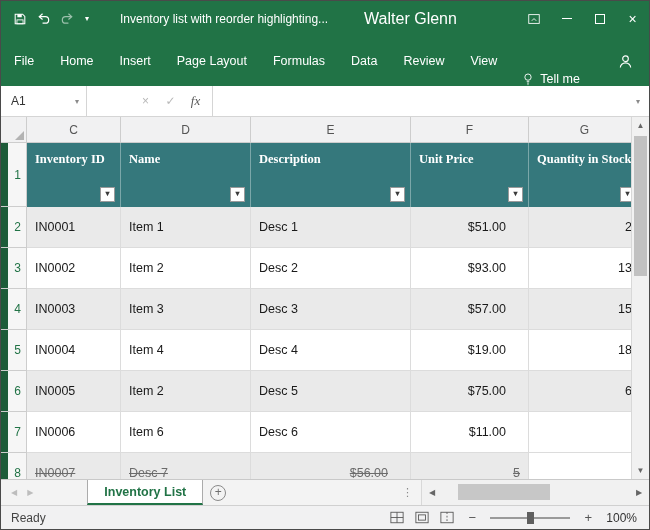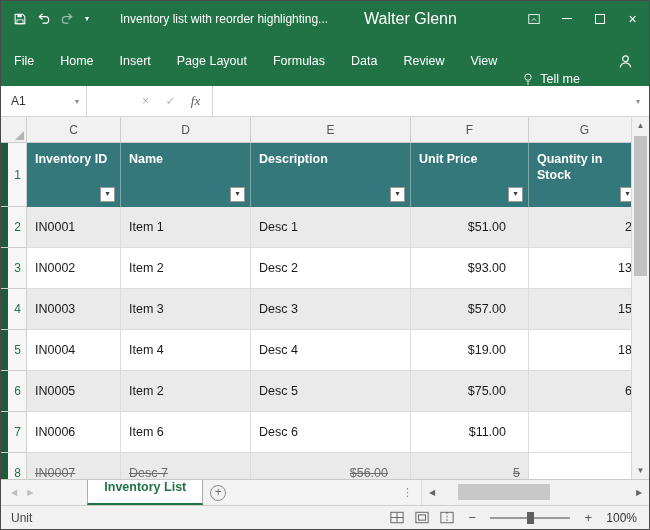--- a/index.html
+++ b/index.html
@@ -46,21 +46,21 @@
   .ch { background: #f1f1f2; border-right: 1px solid #cdcdcd; border-bottom: 1px solid #cdcdcd;
         display: flex; align-items: center; justify-content: center; font-size: 12px; color: #555; }
   .corner { position: relative; }
   .corner::after { content: ""; position: absolute; right: 2px; bottom: 2px;
                    border-left: 9px solid transparent; border-bottom: 9px solid #b3b3b3; }
   .rh { background: #f6f6f6; border-right: 1px solid #cdcdcd; border-bottom: 1px solid #cdcdcd;
         display: flex; align-items: center; justify-content: flex-end; padding-right: 5px;
         font-size: 12px; color: #217346; position: relative; }
   .rh::before { content: ""; position: absolute; left: 0; top: 0; bottom: 0; width: 7px; background: #1d5b39; }
   .hc { background: #35787c; color: #fff; font-weight: bold; font-size: 12.5px; line-height: 1.3;
-        padding: 8px 8px 0 8px; position: relative; border-right: 1px solid rgba(255,255,255,0.35); }
+        padding: 8px 8px 0 8px; position: relative; border-right: 1px solid rgba(255,255,255,0.35); font-family: Liberation Serif, serif; }
   .filter-btn { position: absolute; bottom: 5px; right: 5px; width: 15px; height: 15px;
                 background: #fff; border: 1px solid #9a9a9a; color: #3a3a3a; font-size: 8px;
                 display: flex; align-items: center; justify-content: center; }
   .dc { background: #fff; font-size: 12.5px; color: #1a1a1a; display: flex; align-items: center;
         padding: 4px 8px; border-right: 1px solid #dcdcdc; border-bottom: 1px solid #dcdcdc;
         white-space: nowrap; overflow: hidden; }
   .num { justify-content: flex-end; }
   .price { padding-right: 22px; }
   .qty { padding-right: 8px; }
   .band { background: #eaeaea; }
@@ -71,21 +71,21 @@
   .vs-arrow { position: absolute; left: 0; width: 100%; height: 17px; display: flex;
               align-items: center; justify-content: center; color: #666; font-size: 8px; }
   .vs-up { top: 0; } .vs-down { bottom: 0; }
   .vs-thumb { position: absolute; left: 2px; right: 2px; top: 19px; height: 140px; background: #c1c1c1; }
 
   
   .tabbar { flex: 0 0 26px; background: #f3f3f3; border-top: 1px solid #c9c9c9;
             display: flex; align-items: stretch; font-size: 12.5px; }
   .tab-nav { display: flex; align-items: center; gap: 10px; padding: 0 10px; color: #bdbdbd; font-size: 8px; }
   .sheettab { background: #fff; border-left: 1px solid #ababab; border-right: 1px solid #ababab;
-              border-bottom: 2px solid #217346; display: flex; align-items: flex-start;
+              border-bottom: 2px solid #217346; display: flex; align-items: center;
               padding: 0 16px; color: #217346; font-weight: bold; margin-left: 44px; }
   .newsheet { width: 30px; display: flex; align-items: center; justify-content: center; }
   .plus-circle { width: 16px; height: 16px; border-radius: 50%; border: 1px solid #8a8a8a;
                  color: #6e6e6e; font-size: 12px; line-height: 13px; text-align: center; }
   .tab-right { margin-left: auto; display: flex; align-items: stretch; }
   .tab-dots { display: flex; align-items: center; color: #8a8a8a; font-size: 11px; padding: 0 8px; }
   .hscroll { width: 228px; background: #f1f1f1; border-left: 1px solid #d8d8d8; display: flex; align-items: stretch; }
   .hs-arrow { width: 20px; display: flex; align-items: center; justify-content: center; color: #666; font-size: 8px; }
   .hs-track { flex: 1; position: relative; }
   .hs-thumb { position: absolute; left: 16px; top: 4px; height: 16px; width: 92px; background: #c7c7c7; }
@@ -291,21 +291,21 @@
         <span class="hs-arrow">◀</span>
         <div class="hs-track">
           <span class="hs-thumb"></span>
         </div>
         <span class="hs-arrow">▶</span>
       </div>
     </div>
   </div>
 
   <div class="statusbar">
-    <span class="status-left">Unit</span>
+    <span class="status-left">Ready</span>
     <div class="status-right">
       <span class="view-btn">
         <svg width="14" height="13" viewBox="0 0 16 14">
           <rect x="1" y="1" width="14" height="12" fill="none" stroke="#555"></rect>
           <path d="M1 7 H15 M8 1 V13" stroke="#555" fill="none"></path>
         </svg>
       </span>
       <span class="view-btn">
         <svg width="14" height="13" viewBox="0 0 16 14">
           <rect x="1" y="1" width="14" height="12" fill="none" stroke="#555"></rect>

